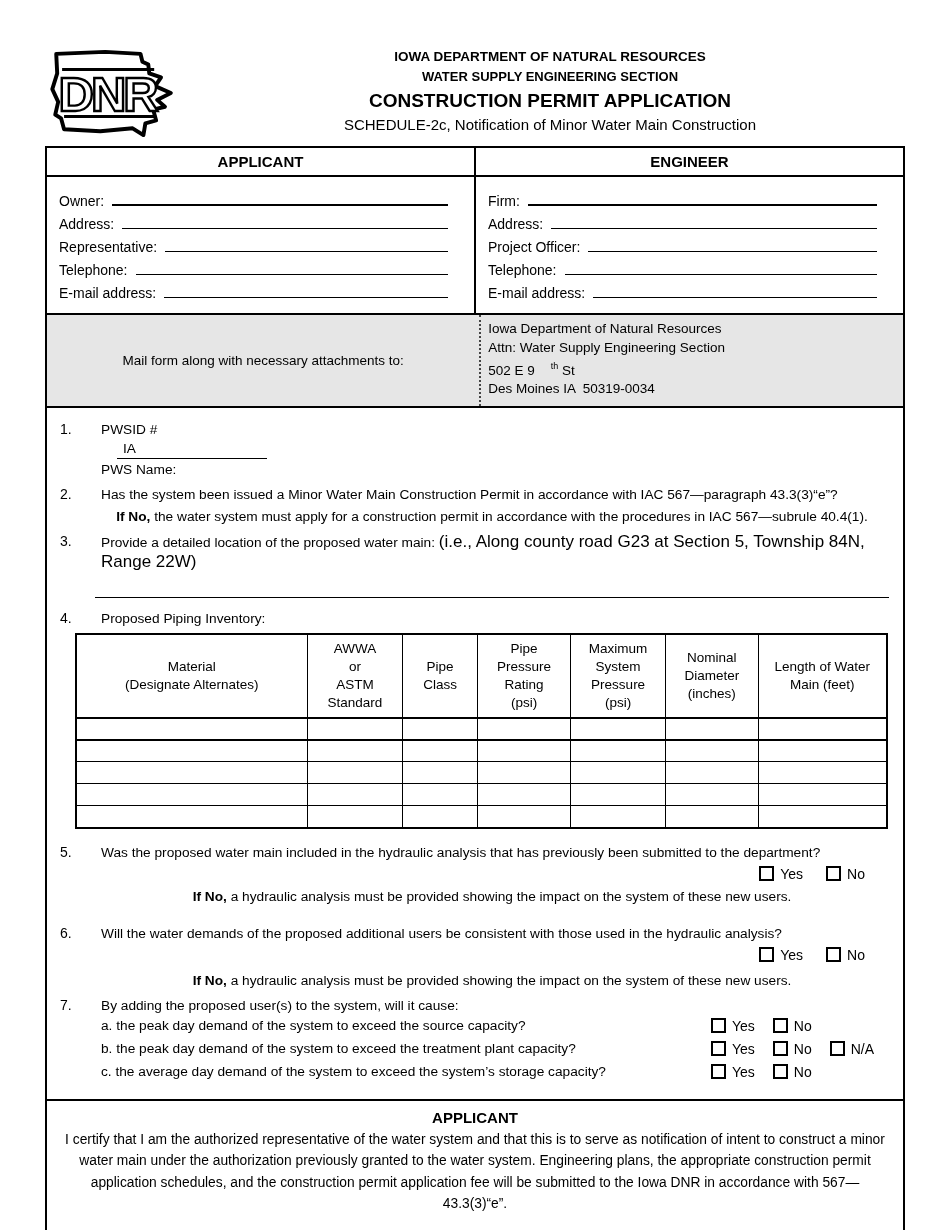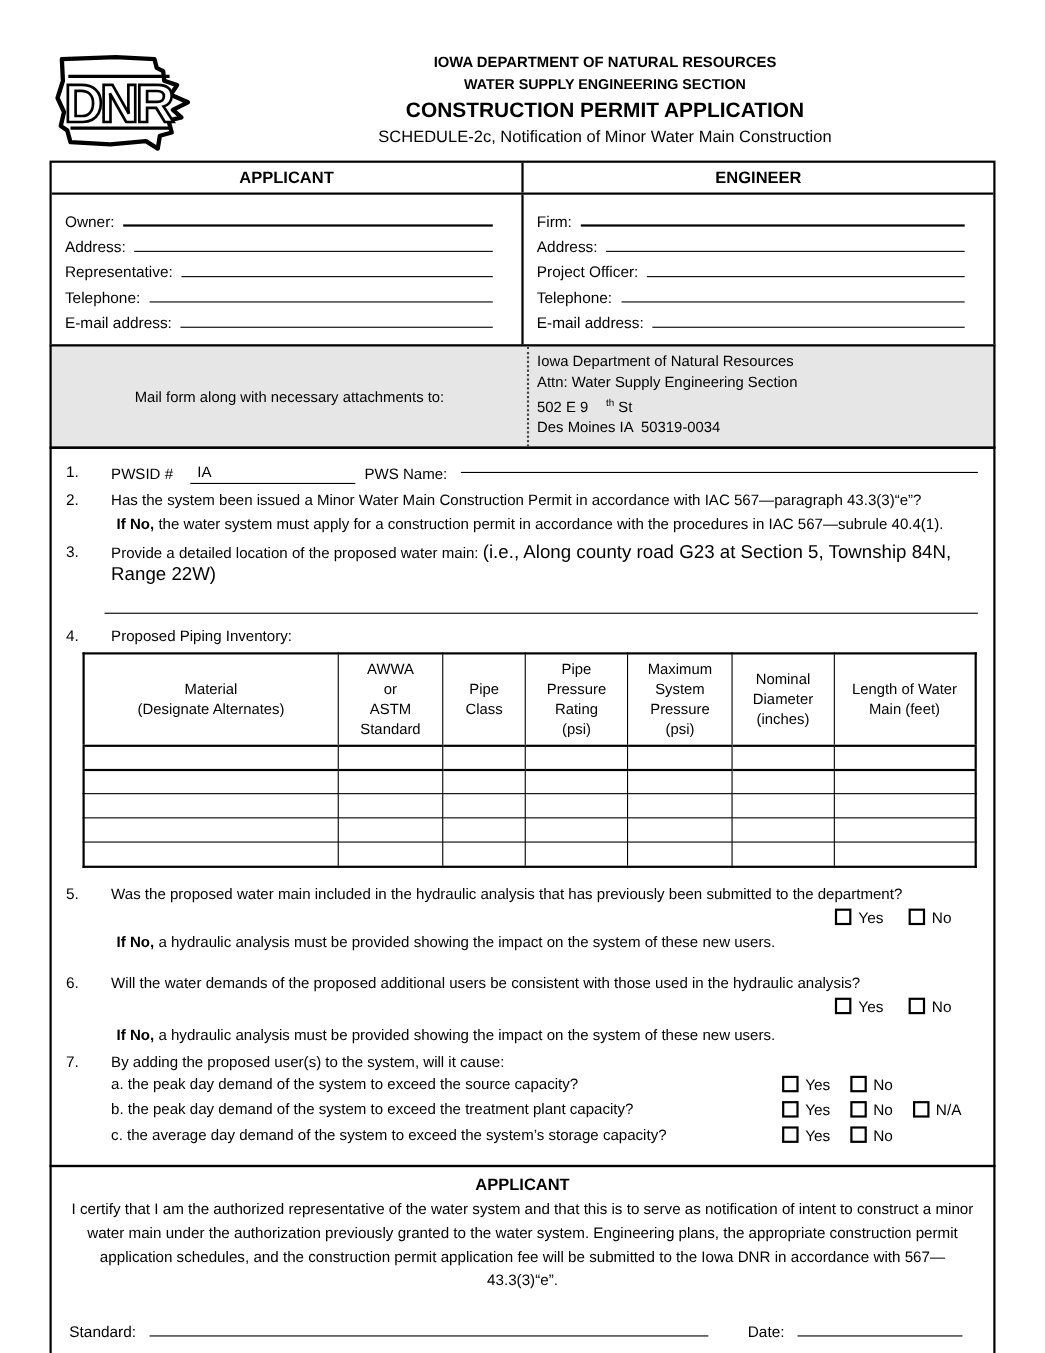--- a/index.html
+++ b/index.html
@@ -39,24 +39,24 @@
   .mail-right { flex: 1; border-left: 2px dotted #444; padding: 5px 4px 7px 7px;
                 font-size: 13.5px; line-height: 18.5px; }
   .mail-line { white-space: pre-wrap; }
   sup { font-size: 9px; padding-left: 16px; }
 
   
   .qbox { border: 2px solid #000; margin-top: -2px; padding: 12px 14px 12px 10px; }
   .qrow { display: flex; }
   .qnum { flex: 0 0 44px; font-size: 14px; line-height: 19px; padding-left: 3px; }
   .qcontent { flex: 1; font-size: 13.7px; line-height: 19px; }
-  .note { margin: 3px 0 6px 5px; max-width: 772px; }
+  .note { margin: 3px 0 6px 5px; max-width: 772px; text-align: center; }
   .note b { letter-spacing: 0; }
   .hint { font-size: 17px; }
-  .q1line { display: flex; align-items: center; }
+  .q1line { display: flex; align-items: flex-start; flex-direction: column; }
   .pwsid-line { width: 150px; border-bottom: 1px solid #000; margin: 0 8px 1px 16px; padding-left: 6px; }
   .pwsname { margin-right: 4px; white-space: nowrap; }
   .q1-fline { flex: 1; border-bottom: 1px solid #000; margin: 0 0 1px 8px; }
   .answer-line { border-bottom: 1px solid #000; margin: 25px 0 11px 38px; height: 1px; }
 
   
   .piping-table { border-collapse: collapse; border: 2px solid #000; margin: 5px 0 14px 18px;
                   width: calc(100% - 19px); table-layout: fixed; }
   .piping-table th { border: 1px solid #000; border-bottom: 2px solid #000; font-weight: normal;
                      font-size: 13.5px; line-height: 18px; padding: 5px 2px; white-space: pre-line;

